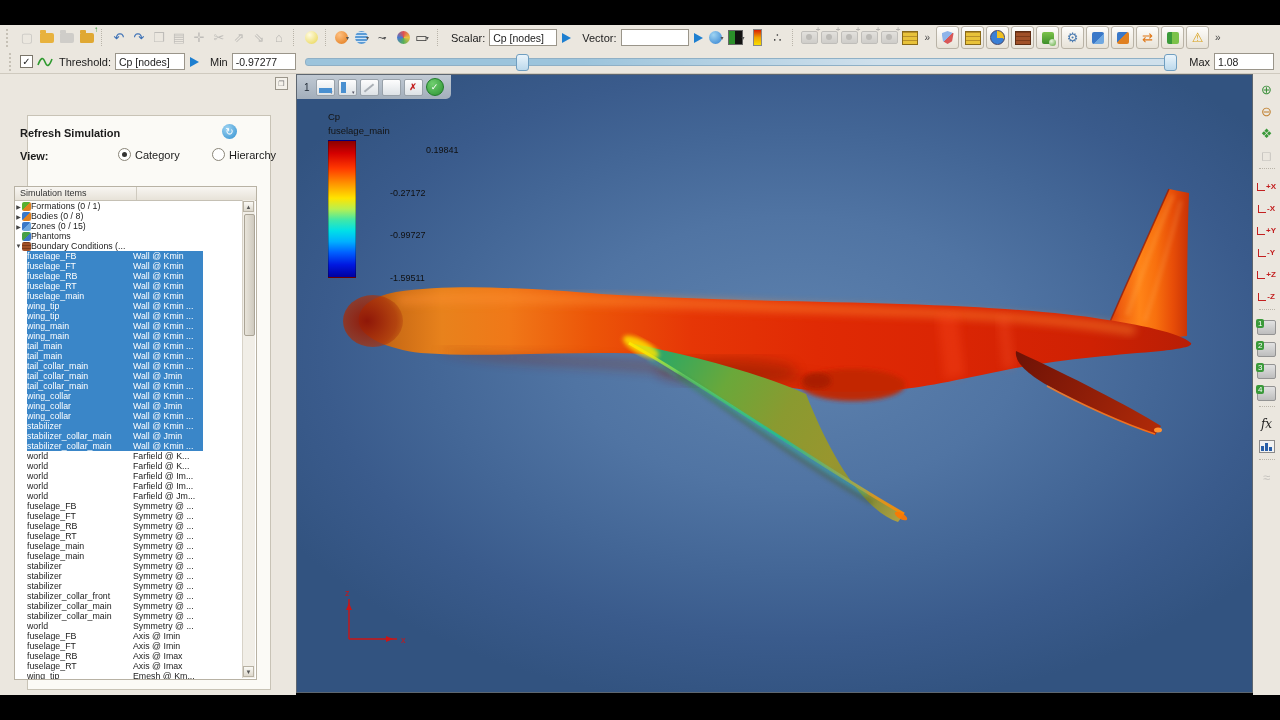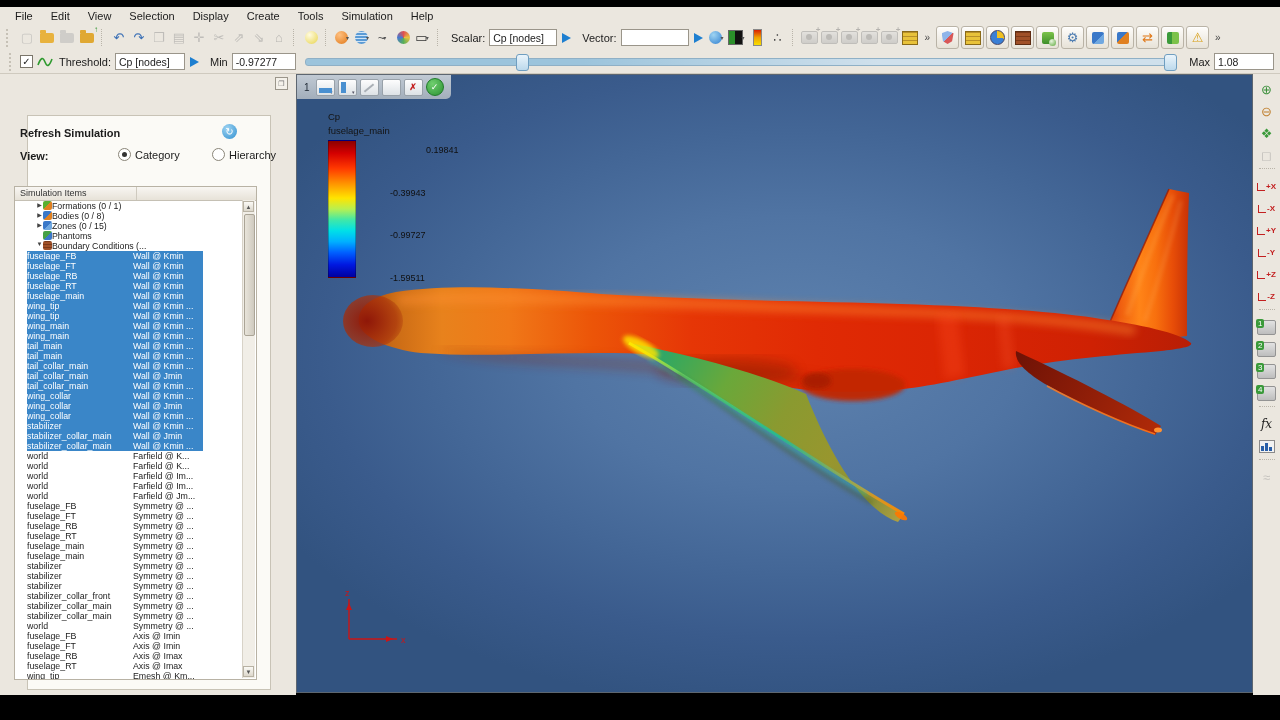--- a/index.html
+++ b/index.html
@@ -69,21 +69,21 @@
   #lp-view-label{left:20px;top:76px;font-size:11px;font-weight:bold;color:#1b1b1b;}
   .radio{width:11px;height:11px;border-radius:50%;border:1px solid #8a8578;background:#fff;display:inline-flex;align-items:center;justify-content:center;}
   .radio.sel::after{content:"";width:5px;height:5px;border-radius:50%;background:#333;}
   .radio-row{display:flex;align-items:center;gap:4px;font-size:11px;color:#1b1b1b;}
   #radio-cat{left:118px;top:74px;} #radio-hier{left:212px;top:74px;}
   #lp-filter{left:14px;top:92px;width:242px;height:16px;border:1px solid #b8b2a4;background:#fff;font-size:10px;font-family:inherit;padding:0 4px;box-sizing:border-box;color:#222;}
   #tree{left:14px;top:112px;width:243px;height:494px;border:1px solid #b8b2a4;background:#fff;box-sizing:border-box;overflow:hidden;}
   #tree-head{height:13px;display:flex;background:linear-gradient(#f8f6f2,#e7e2d8);border-bottom:1px solid #c5c0b4;font-size:9px;color:#333;}
   #tree-head .c1{width:122px;padding:1px 0 0 5px;border-right:1px solid #cfcabf;box-sizing:border-box;}
   #tree-head .c2{flex:1;}
-  .g-row{height:10px;display:flex;font-size:8.8px;color:#1b1b1b;padding-left:21px;gap:0;}
+  .g-row{height:10px;display:flex;align-items:center;font-size:8.8px;color:#1b1b1b;padding-left:0;gap:0;}
   .g-exp{width:7px;font-size:6px;color:#444;text-align:center;}
   .t-row{height:10px;display:flex;align-items:center;font-size:8.8px;color:#1b1b1b;margin-left:12px;width:176px;}
   .t-row .nm{width:106px;padding-left:0;white-space:nowrap;overflow:hidden;}
   .t-row .tp{flex:1;white-space:nowrap;overflow:hidden;}
   .t-row.sel{background:#3a86c8;color:#fff;}
   #tree-scroll{right:1px;top:13px;bottom:1px;width:12px;background:#f1eee7;border-left:1px solid #d8d3c8;position:absolute;}
   .sc-btn{position:absolute;left:0;width:11px;height:11px;font-size:6px;color:#555;display:flex;align-items:center;justify-content:center;
           background:linear-gradient(#fbfaf6,#dcd7cb);border:1px solid #b8b2a4;box-sizing:border-box;}
   #sc-thumb{position:absolute;left:1px;top:14px;width:9px;height:120px;background:linear-gradient(90deg,#e8e4da,#cfcabf);border:1px solid #aaa496;border-radius:2px;}
   
@@ -119,31 +119,20 @@
   .rt-plot i{display:block;width:3px;background:#2a5fa8;}
   #blacktop{left:0;top:0;width:1280px;height:7px;background:#000;}
   #blackbottom{left:0;top:695px;width:1280px;height:25px;background:#000;}
 </style>
 </head>
 <body>
 
 <div id="screen">
   <div class="abs" id="blacktop"></div>
 
-  <div class="abs" id="menubar">
-      <div class="menu-item">File</div>
-      <div class="menu-item">Edit</div>
-      <div class="menu-item">View</div>
-      <div class="menu-item">Selection</div>
-      <div class="menu-item">Display</div>
-      <div class="menu-item">Create</div>
-      <div class="menu-item">Tools</div>
-      <div class="menu-item">Simulation</div>
-      <div class="menu-item">Help</div>
-    </div>
 
   <div class="abs" id="toolbar1">
     <div class="grip"></div>
     <span id="tb-pre" style="display:inline-flex;align-items:center;">
         <span class="ti grayed">
           <span style="color: rgb(168, 163, 154);">▢</span>
         </span>
         <span class="ti">
           <span class="ic-folder fol-y"></span>
         </span>
@@ -674,21 +663,21 @@
       <span class="vtb close">✗</span>
       <span class="vtb check">✓</span>
     </div>
 
     <div class="abs" id="legend">
       <div class="lg-t">Cp</div>
       <div class="lg-t" style="margin-top:3px">fuselage_main</div>
       <div id="legend-bar" style="background: linear-gradient(rgb(139, 0, 0) 0%, rgb(212, 0, 0) 9%, rgb(255, 56, 0) 20%, rgb(255, 145, 0) 31%, rgb(255, 228, 0) 42%, rgb(184, 240, 80) 50%, rgb(64, 232, 168) 58%, rgb(0, 224, 232) 66%, rgb(0, 176, 255) 74%, rgb(0, 96, 255) 82%, rgb(0, 24, 224) 91%, rgb(0, 0, 160) 100%);"></div>
       <div id="legend-ticks" style="position:absolute;left:0;top:32px;width:120px;height:140px;">
           <span class="lg-tick" style="top: 2px; margin-left: 36px;">0.19841</span>
-          <span class="lg-tick" style="top: 44.6667px;">-0.39943</span>
+          <span class="lg-tick" style="top: 44.6667px;">-0.27172</span>
           <span class="lg-tick" style="top: 87.3333px;">-0.99727</span>
           <span class="lg-tick" style="top: 130px;">-1.59511</span>
         </div>
     </div>
 
     <svg class="abs" id="axis-triad" width="80" height="60" viewBox="0 0 80 60">
       <line x1="14" y1="12" x2="14" y2="52" stroke="#cc1515" stroke-width="1.4"></line>
       <path d="M 14,16 L 11,23 L 17,23 Z" fill="#cc1515"></path>
       <line x1="14" y1="52" x2="62" y2="52" stroke="#cc1515" stroke-width="1.4"></line>
       <path d="M 58,52 L 51,49 L 51,55 Z" fill="#cc1515"></path>

